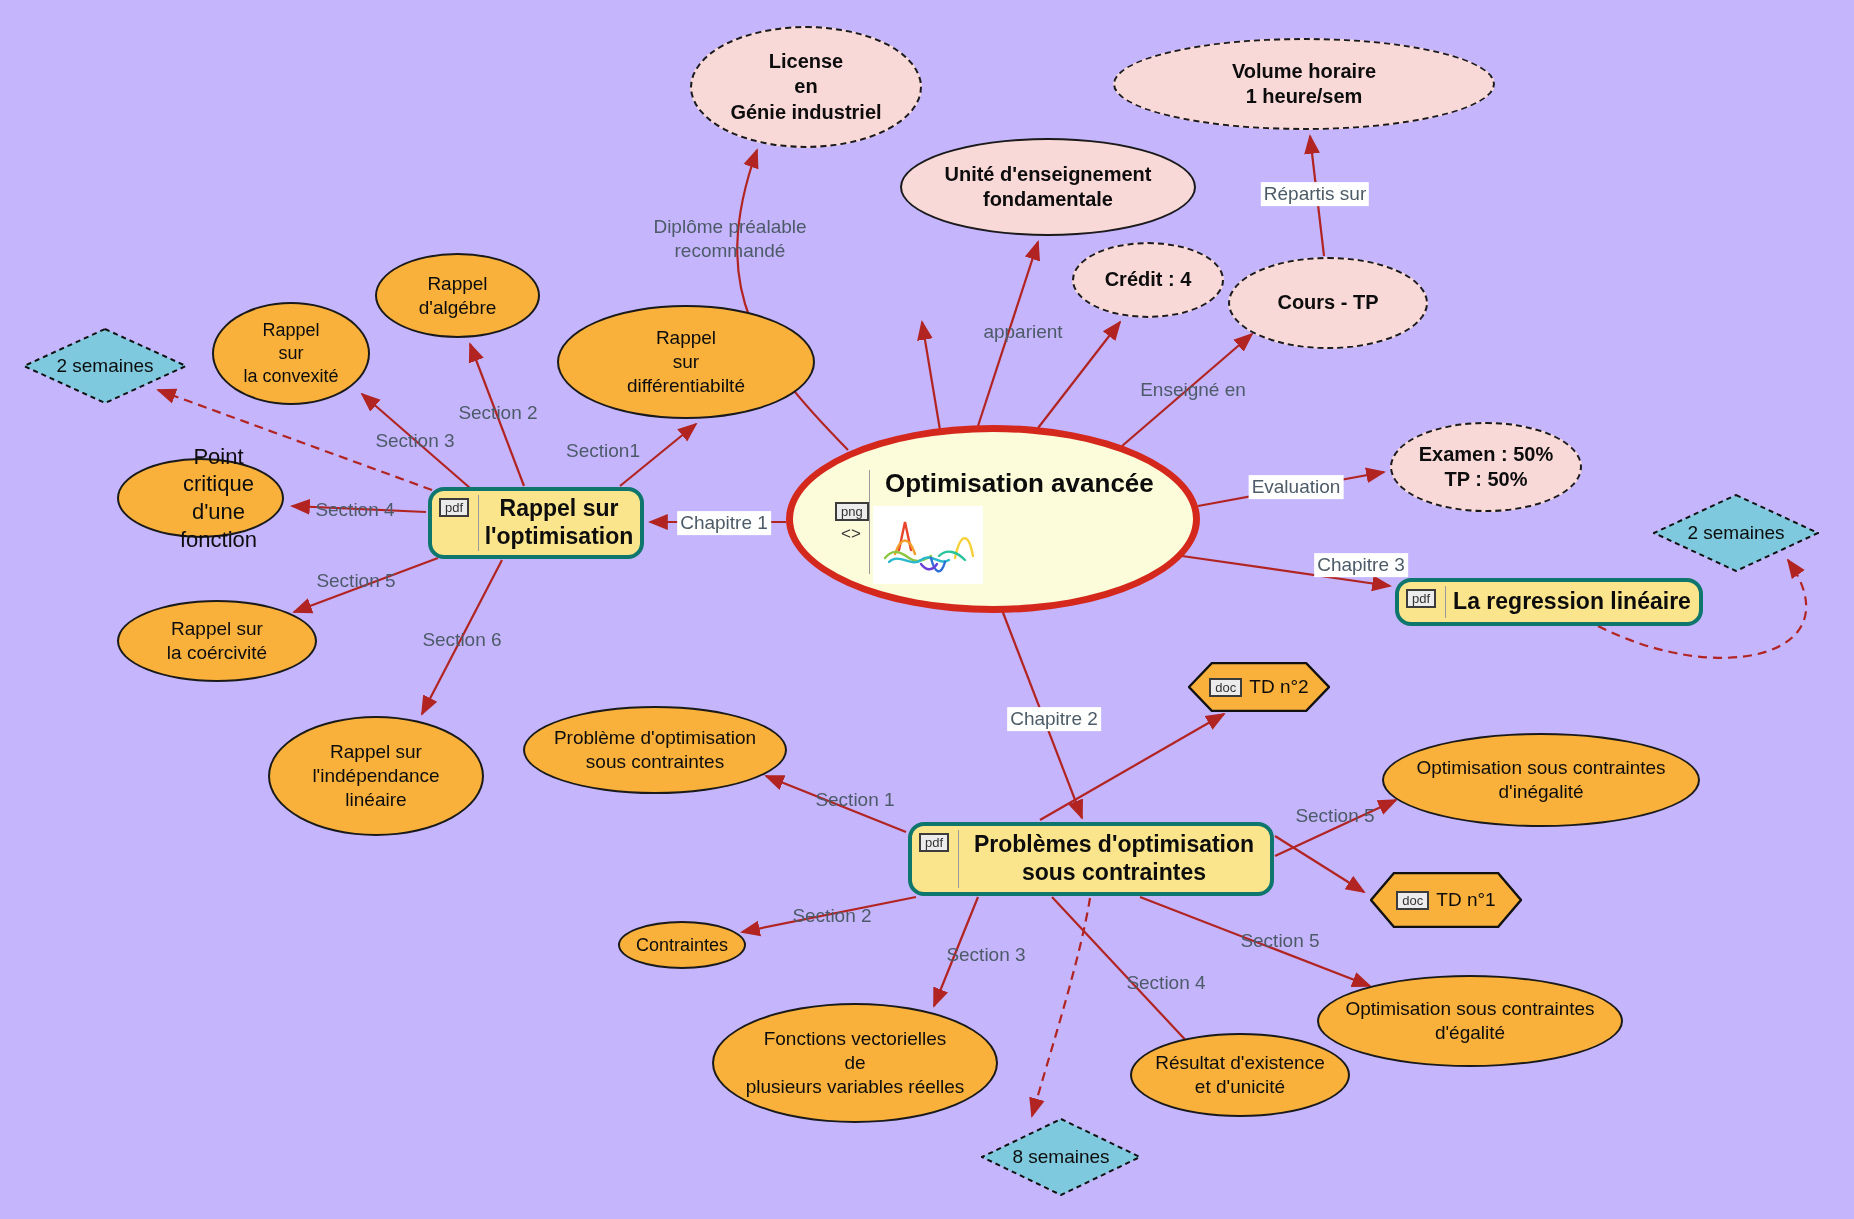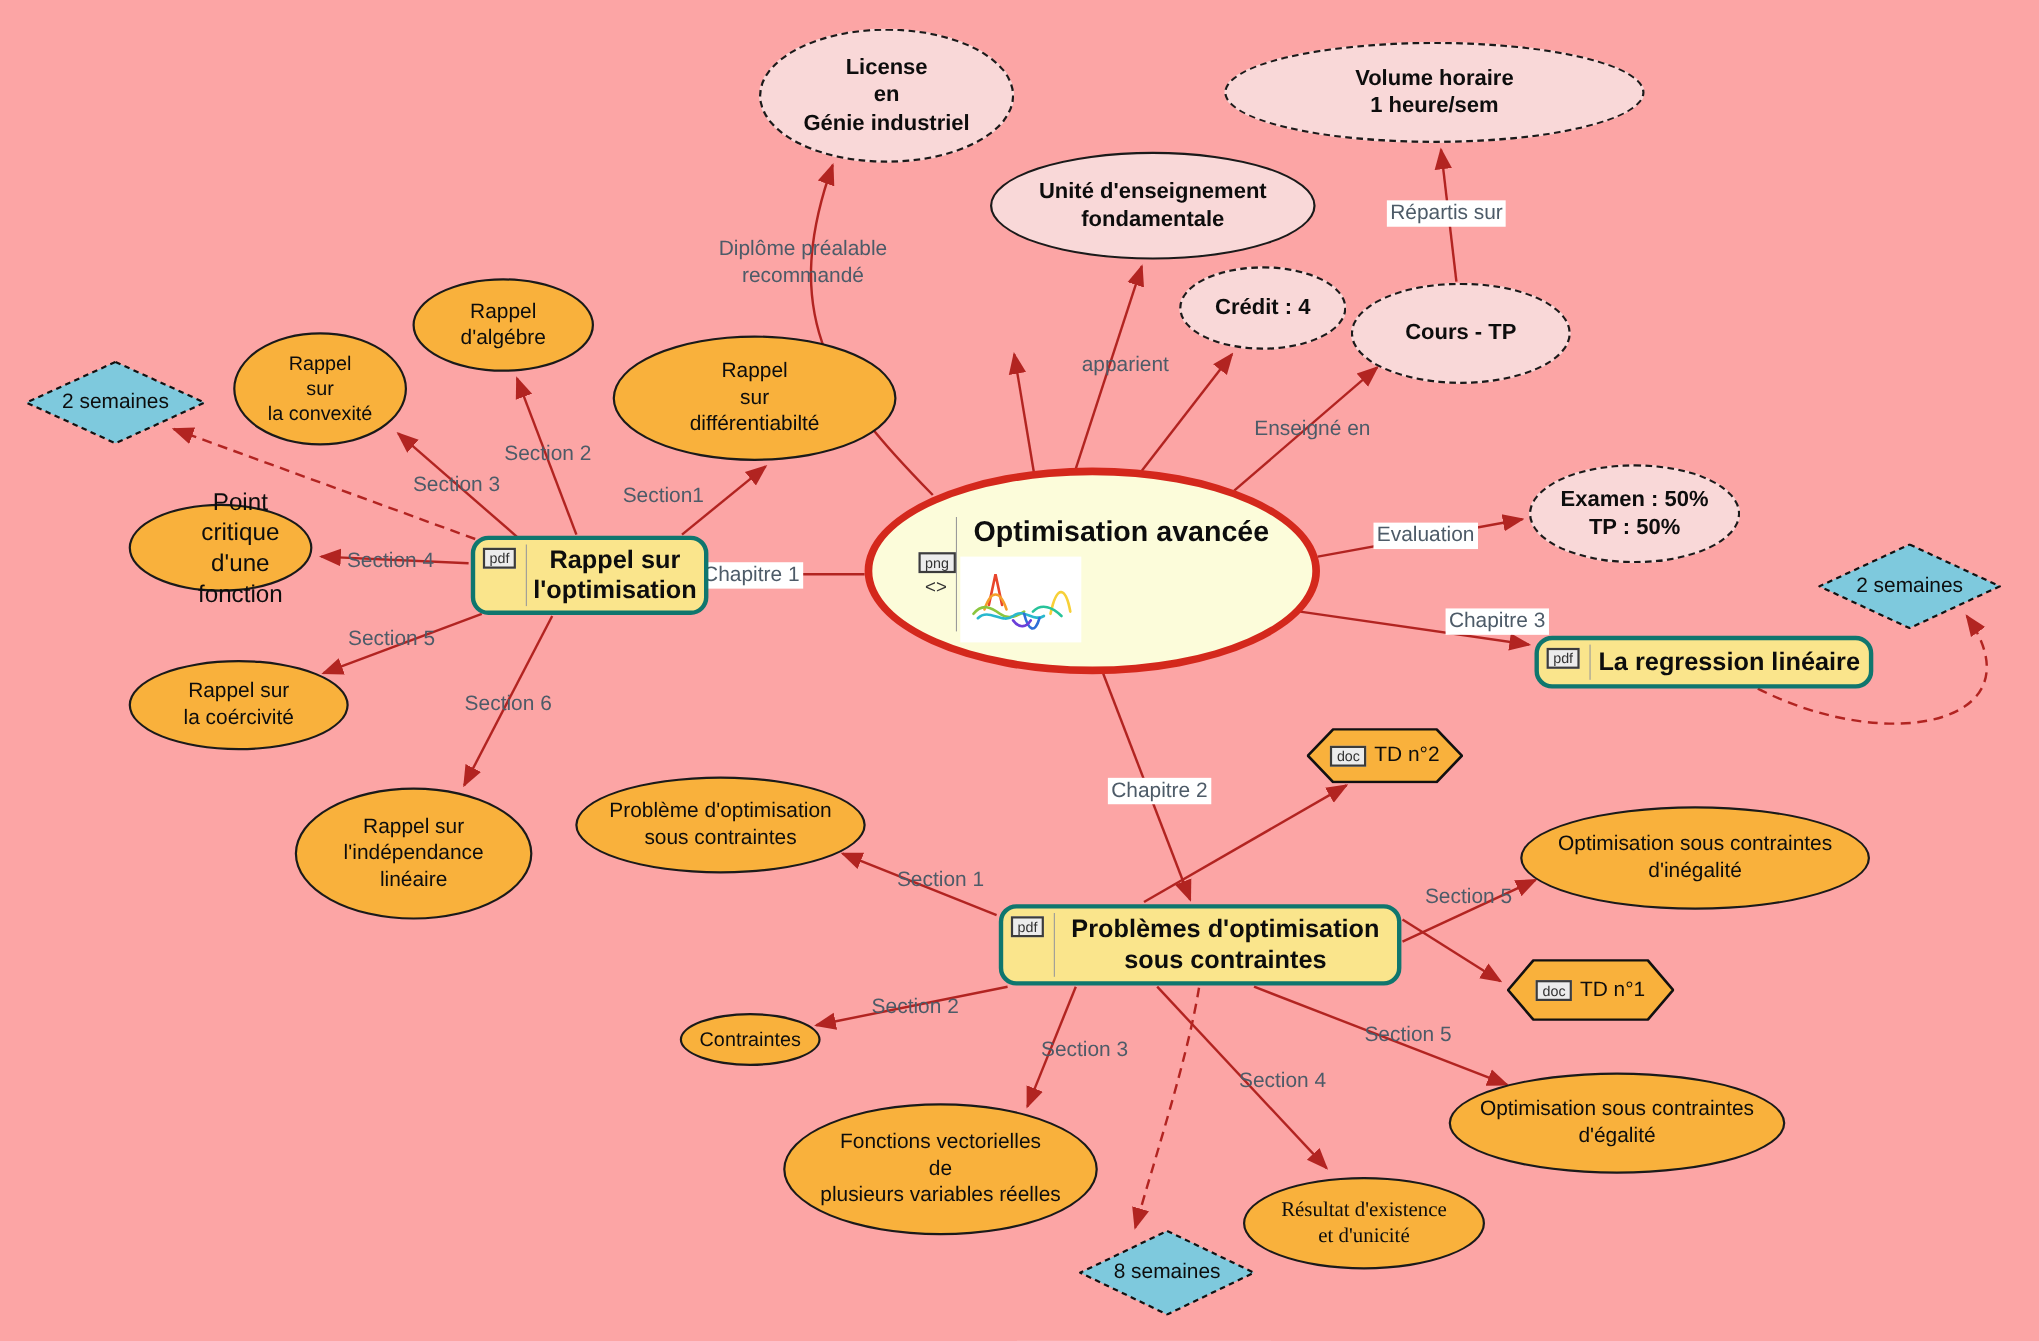--- a/index.html
+++ b/index.html
@@ -1,16 +1,16 @@
 <!DOCTYPE html>
 <html><head>
 <meta charset="utf-8">
 <style>
   html,body { margin:0; padding:0; background:#fff; font-family:"Liberation Sans", sans-serif; }
-  #canvas { position:relative; overflow:hidden; background:#fca5a5; }
+  #canvas { position:relative; overflow:hidden; background:#c4b5fd; }
   #edge-svg { position:absolute; left:0; top:0; z-index:1; }
   #edge-svg path.edge { stroke:#B22421; stroke-width:2.2; fill:none; }
   #edge-svg path.edge.dashed { stroke-dasharray:9 6; }
   .node { position:absolute; box-sizing:border-box; z-index:3; }
   .ellipse { border-radius:50%; display:flex; align-items:center; justify-content:center; text-align:center; }
   .orange { background:#F9B13C; border:2px solid #1a1a1a; }
   .pink-dashed { background:#F9D8D8; border:2px dashed #1a1a1a; }
   .pink-solid { background:#F9D8D8; border:2px solid #1a1a1a; }
   .bold .lbl { font-weight:bold; }
   .lbl { white-space:pre-line; line-height:1.26; color:#0d0d0d; font-size:19px; }
@@ -128,21 +128,21 @@
 sous contraintes</span>
     </div>
     <div class="node ellipse orange" style="left: 618px; top: 921px; width: 128px; height: 48px;">
       <span class="lbl" style="font-size: 18px;">Contraintes</span>
     </div>
     <div class="node ellipse orange" style="left: 712px; top: 1003px; width: 286px; height: 120px;">
       <span class="lbl" style="font-size: 19px;">Fonctions vectorielles
 de
 plusieurs variables réelles</span>
     </div>
-    <div class="node ellipse orange" style="left: 1130px; top: 1070px; width: 220px; height: 84px; font-family: Liberation Serif, serif;">
+    <div class="node ellipse orange" style="left: 1130px; top: 1033px; width: 220px; height: 84px;">
       <span class="lbl" style="font-size: 19px;">Résultat d'existence
 et d'unicité</span>
     </div>
     <div class="node ellipse orange" style="left: 1317px; top: 975px; width: 306px; height: 92px;">
       <span class="lbl" style="font-size: 19px;">Optimisation sous contraintes
 d'égalité</span>
     </div>
     <div class="node ellipse orange" style="left: 1382px; top: 733px; width: 318px; height: 94px;">
       <span class="lbl" style="font-size: 19px;">Optimisation sous contraintes
 d'inégalité</span>
@@ -221,21 +221,21 @@
         <span class="badge">doc</span>
         <span>TD n°1</span>
       </div>
     </div>
     <div class="edge-label" style="left: 730px; top: 239px;">Diplôme préalable
 recommandé</div>
     <div class="edge-label" style="left: 1023px; top: 332px;">apparient</div>
     <div class="edge-label bg" style="left: 1315px; top: 194px;">Répartis sur</div>
     <div class="edge-label" style="left: 1193px; top: 390px;">Enseigné en</div>
     <div class="edge-label bg" style="left: 1296px; top: 487px;">Evaluation</div>
-    <div class="edge-label bg" style="left: 683px; top: 523px; text-align: center;">Chapitre 1</div>
+    <div class="edge-label bg" style="left: 724px; top: 523px; text-align: center;">Chapitre 1</div>
     <div class="edge-label bg" style="left: 1054px; top: 719px;">Chapitre 2</div>
     <div class="edge-label bg" style="left: 1361px; top: 565px;">Chapitre 3</div>
     <div class="edge-label" style="left: 603px; top: 451px;">Section1</div>
     <div class="edge-label" style="left: 498px; top: 413px;">Section 2</div>
     <div class="edge-label" style="left: 415px; top: 441px;">Section 3</div>
     <div class="edge-label" style="left: 355px; top: 510px;">Section 4</div>
     <div class="edge-label" style="left: 356px; top: 581px;">Section 5</div>
     <div class="edge-label" style="left: 462px; top: 640px;">Section 6</div>
     <div class="edge-label" style="left: 855px; top: 800px;">Section 1</div>
     <div class="edge-label" style="left: 832px; top: 916px;">Section 2</div>

